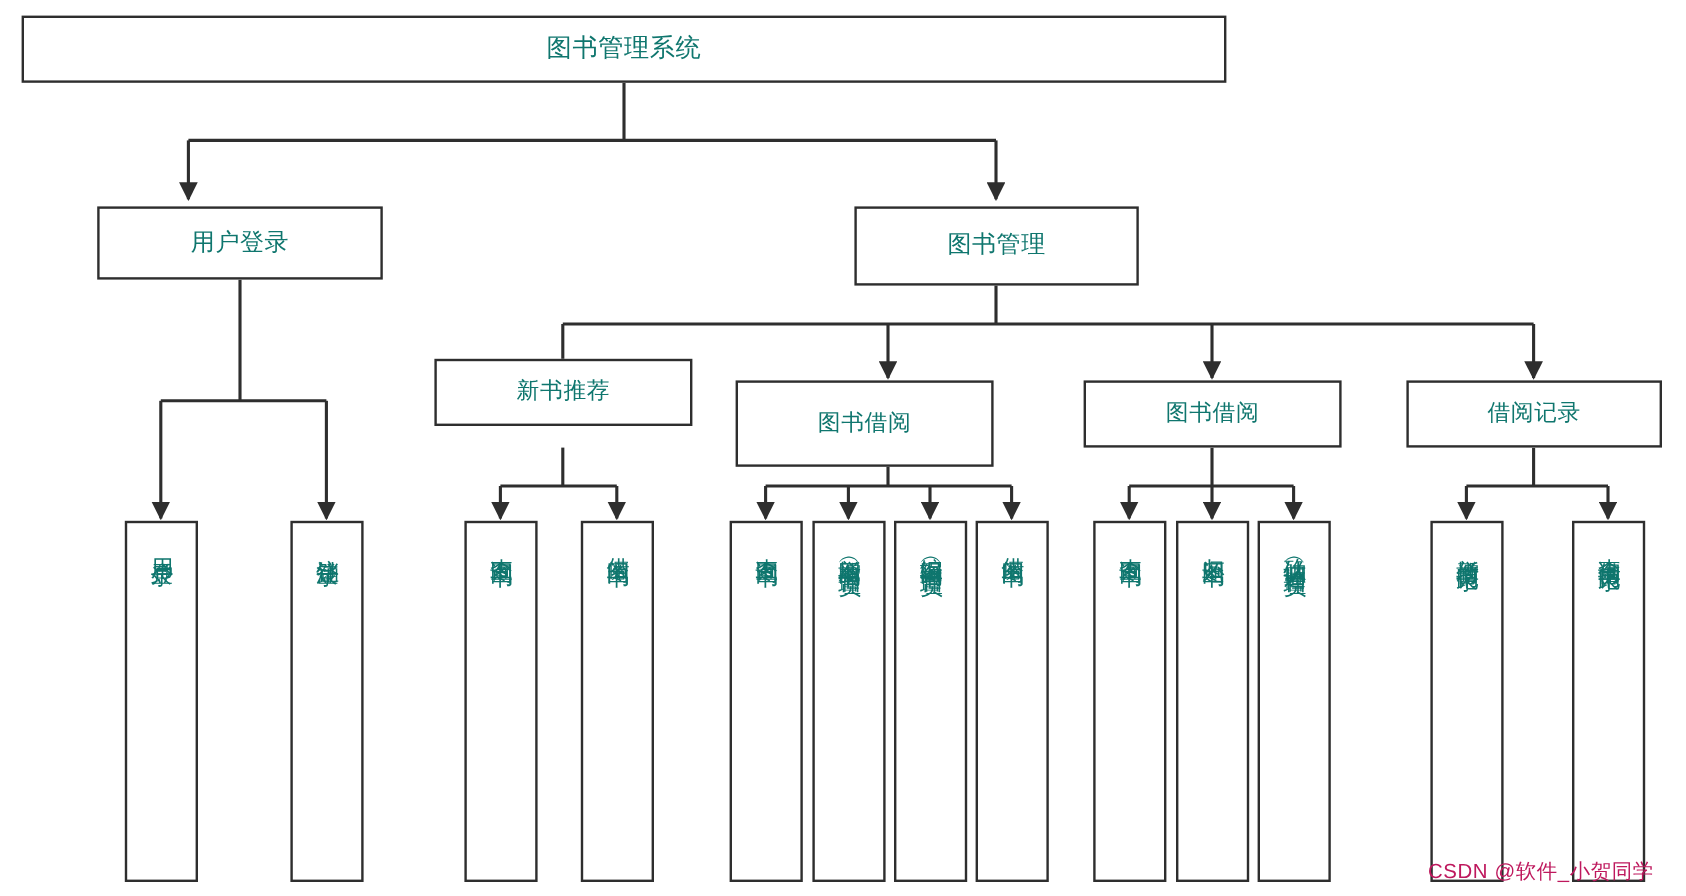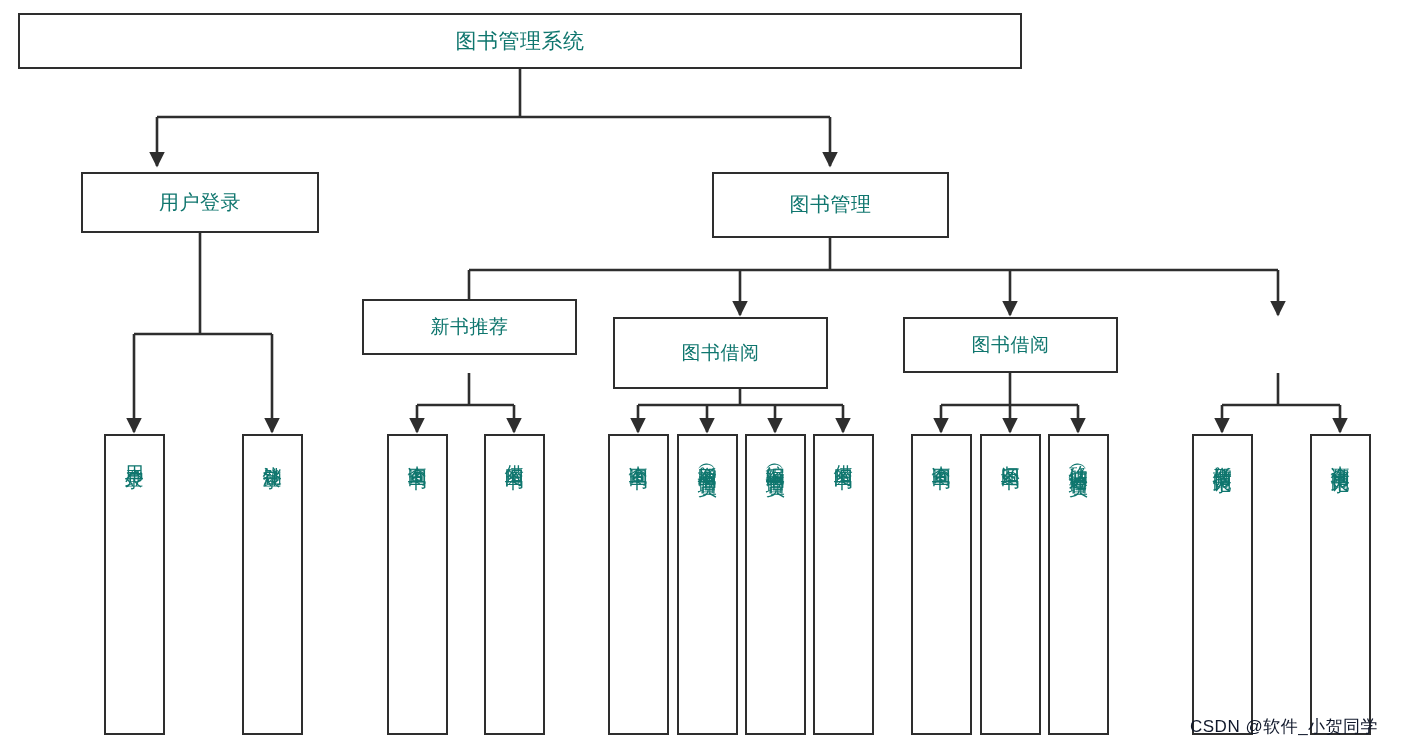--- a/index.html
+++ b/index.html
@@ -40,21 +40,21 @@
   .node.vertical .label{
     writing-mode:vertical-rl;
     text-orientation:upright;
     line-height:1.12;
     letter-spacing:2px;
     white-space:nowrap;
   }
   .watermark{
     position:absolute;
     font-size:17px;
-    color:#0f172a;
+    color:#be185d;
     white-space:nowrap;
     letter-spacing:0.5px;
     pointer-events:none;
   }
 </style>
 </head>
 <body>
 
 <div id="diagram-root">
 
@@ -121,20 +121,23 @@
 
   <div class="node level3" style="left:362px;top:299px;width:215px;height:56px;">
     <span class="label">新书推荐</span>
   </div>
   <div class="node level3" style="left:613px;top:317px;width:215px;height:72px;">
     <span class="label">图书借阅</span>
   </div>
   <div class="node level3" style="left:903px;top:317px;width:215px;height:56px;">
     <span class="label">图书借阅</span>
   </div>
+  <div class="node level3" style="left:1172px;top:317px;width:213px;height:56px;">
+    <span class="label">借阅记录</span>
+  </div>
 
   <div class="node vertical level3" style="left:104px;top:434px;width:61px;height:301px;">
     <span class="label">用户登录</span>
   </div>
   <div class="node vertical level3" style="left:242px;top:434px;width:61px;height:301px;">
     <span class="label">注销登录</span>
   </div>
 
   <div class="node vertical level3" style="left:387px;top:434px;width:61px;height:301px;">
     <span class="label">查询图书</span>

